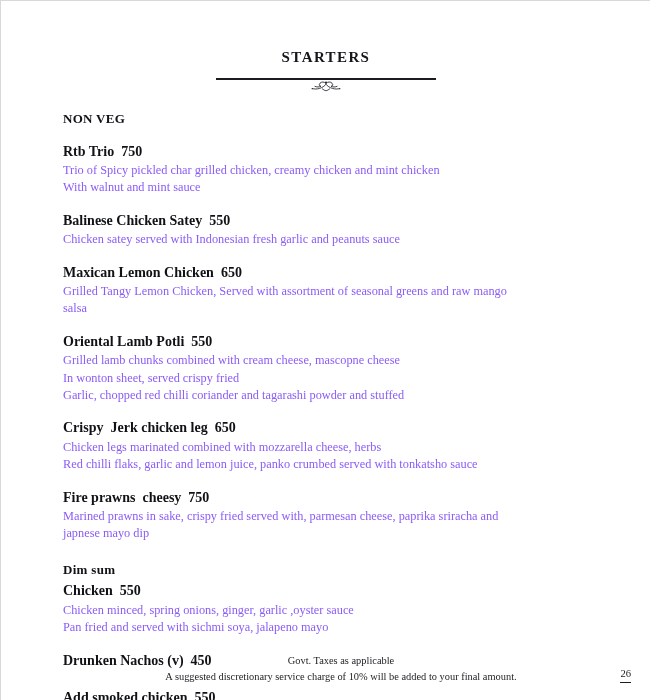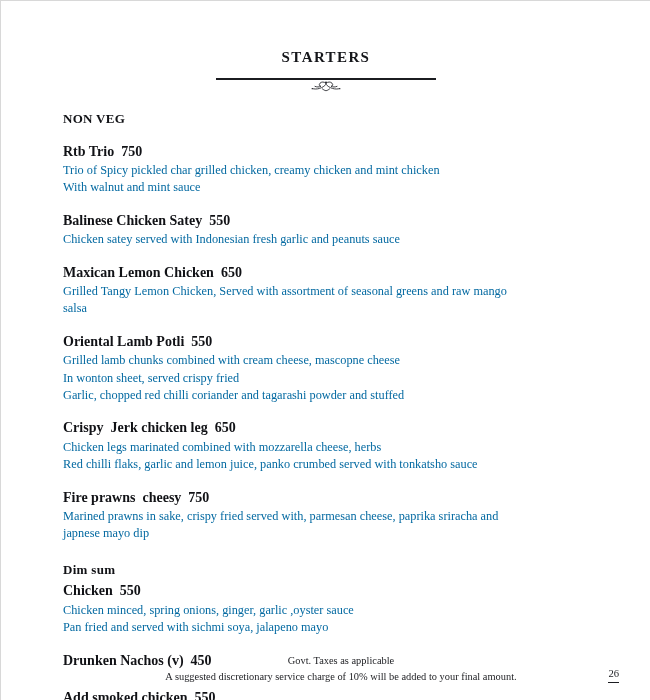--- a/index.html
+++ b/index.html
@@ -93,21 +93,21 @@
 
   .item-name {
     font-size: 14px;
     font-weight: bold;
     color: #111216;
     line-height: 1.45;
     white-space: pre;
   }
   .item-desc-line {
     font-size: 12.3px;
-    color: #0369a1;
+    color: #8b5cf6;
     line-height: 1.42;
     white-space: pre-wrap;
   }
 
   
   .item.compact { margin-bottom: 17px; }
 
   
   .footer {
     position: absolute;
@@ -116,21 +116,21 @@
     width: 528px;
     text-align: center;
     font-size: 10.4px;
     color: #1c1d21;
     line-height: 1.55;
   }
   .footer-line { white-space: pre-wrap; }
 
   .page-number {
     position: absolute;
-    right: 32px;
+    right: 20px;
     top: 667px;
     font-size: 10.6px;
     color: #1c1d21;
     border-bottom: 1px solid #1c1d21;
     padding-bottom: 1px;
     line-height: 1.2;
   }
 </style>
 </head>
 <body>

